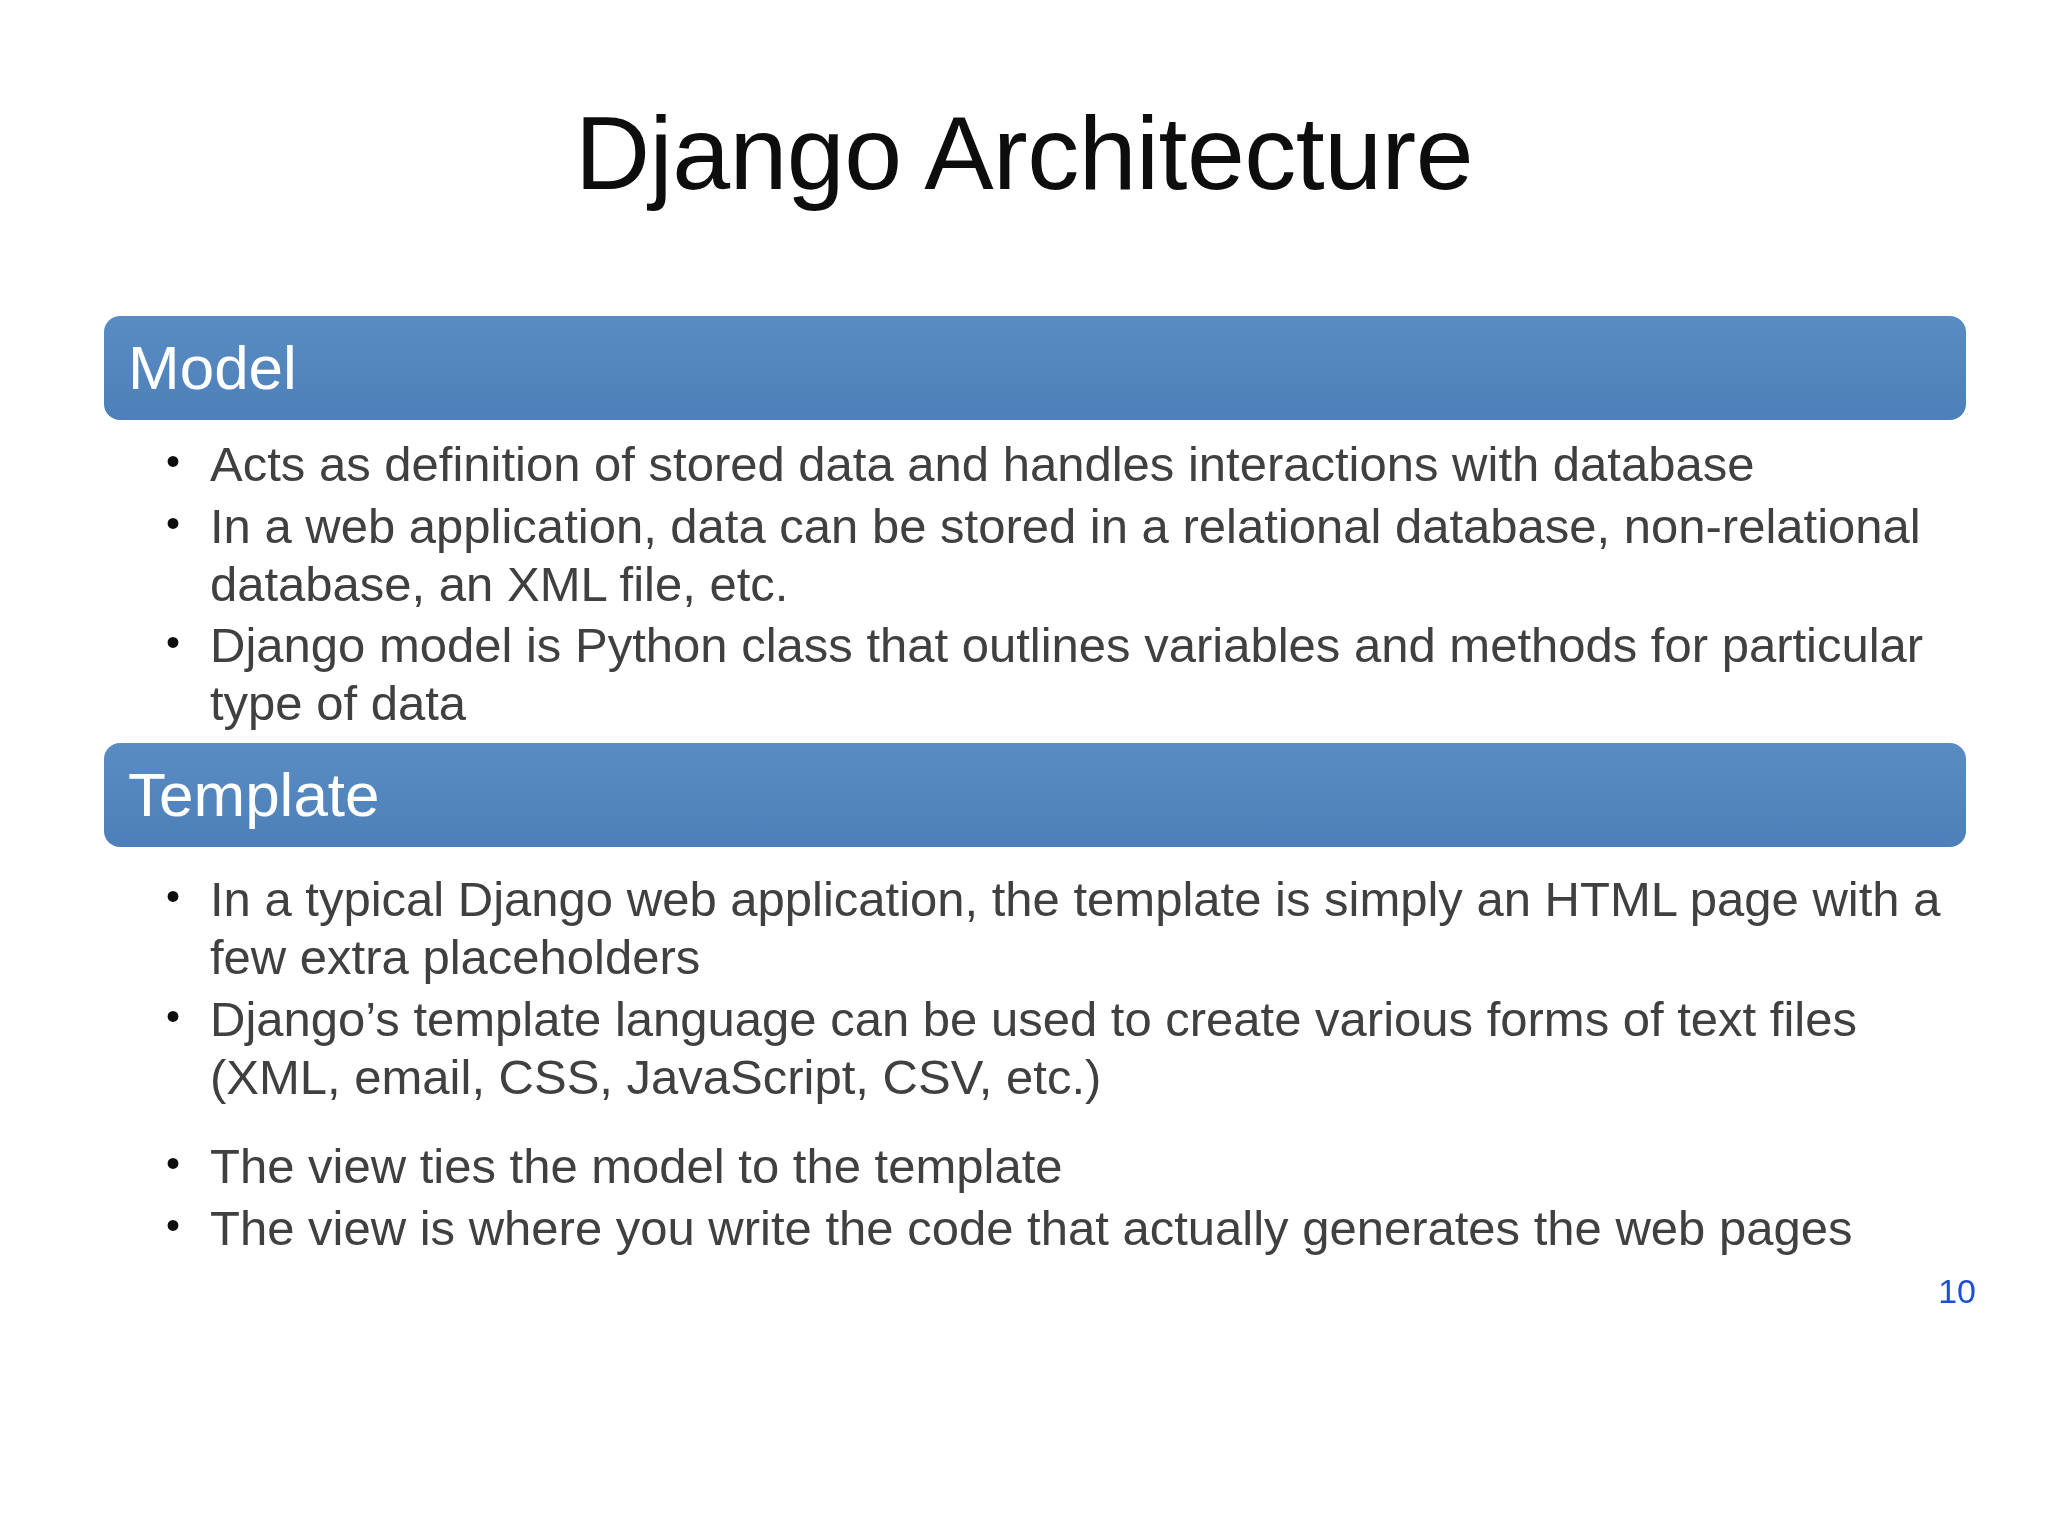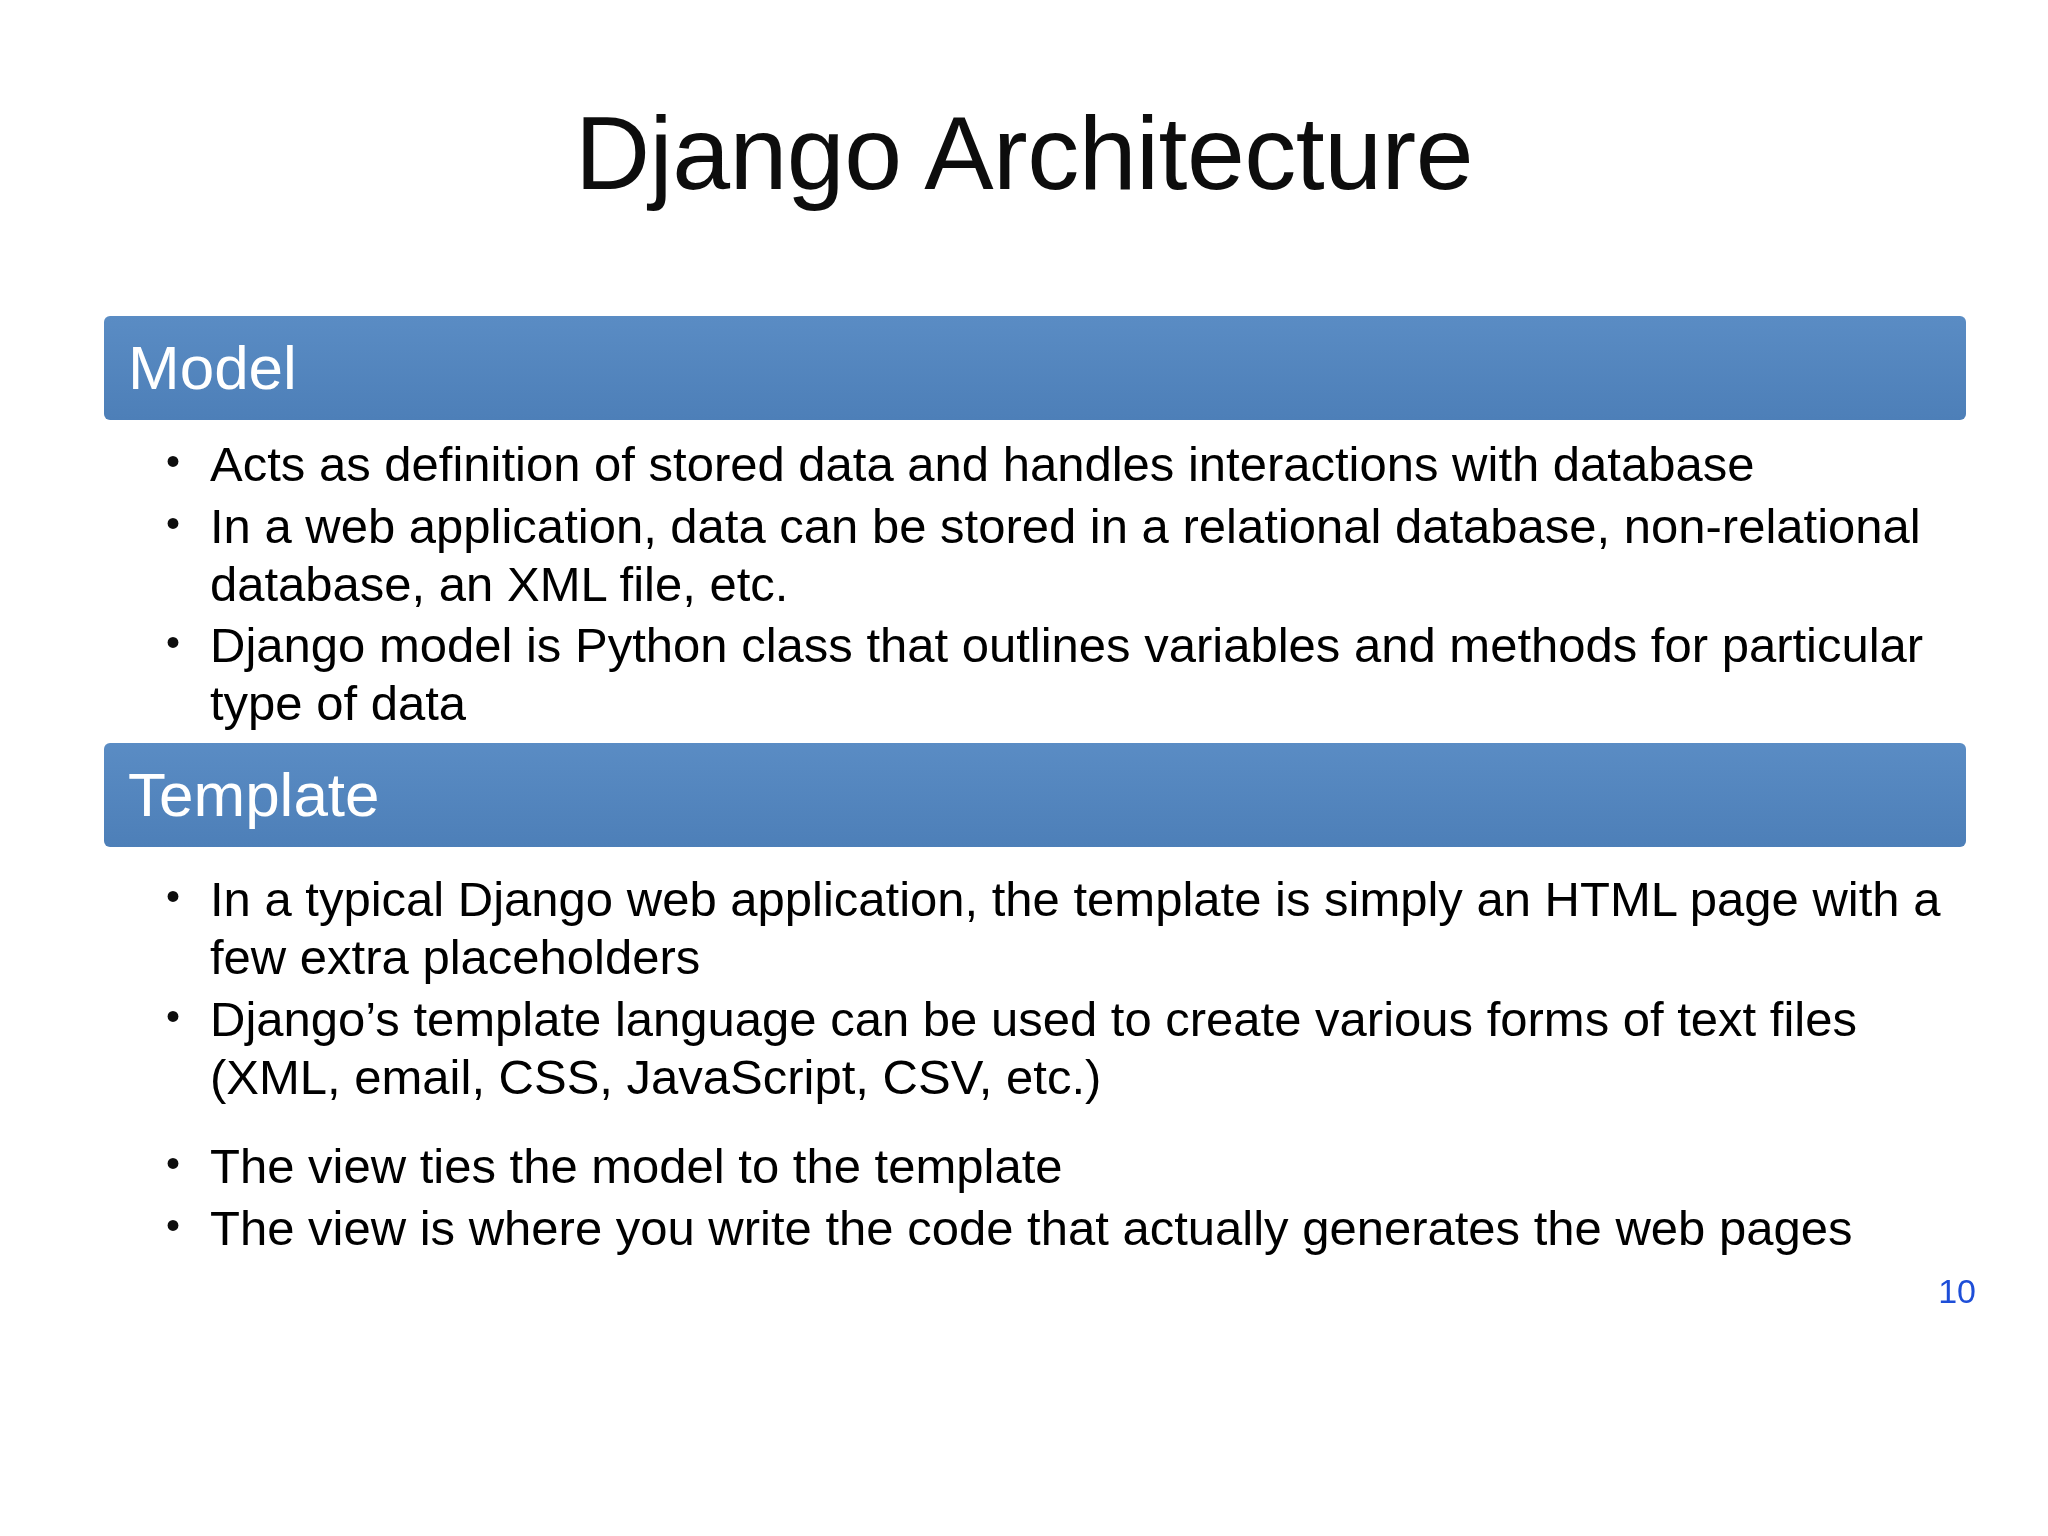--- a/index.html
+++ b/index.html
@@ -40,21 +40,21 @@
     top: 316px;
     left: 104px;
     width: 1862px;
   }
   .section {
     margin: 0;
   }
   .section-header {
     background: #5487c0;
     background: linear-gradient(180deg, #5a8cc4 0%, #4d7fb8 100%);
-    border-radius: 6px;
+    border-radius: 16px;
     height: 104px;
     display: flex;
     align-items: center;
     padding-left: 24px;
     box-sizing: border-box;
     width: 1862px;
   }
   .section-header-label {
     color: #ffffff;
     font-size: 62px;
@@ -67,21 +67,21 @@
     padding: 0;
     list-style: none;
     padding-top: 14px;
     padding-left: 62px;
   }
   .bullet {
     position: relative;
     display: block;
     font-size: 49px;
     line-height: 1.18;
-    color: #000000;
+    color: #404040;
     padding-left: 44px;
     margin-bottom: 4px;
     max-width: 1790px;
   }
   .bullet::before {
     content: "\2022";
     position: absolute;
     left: 0;
     top: -2px;
     font-size: 40px;

